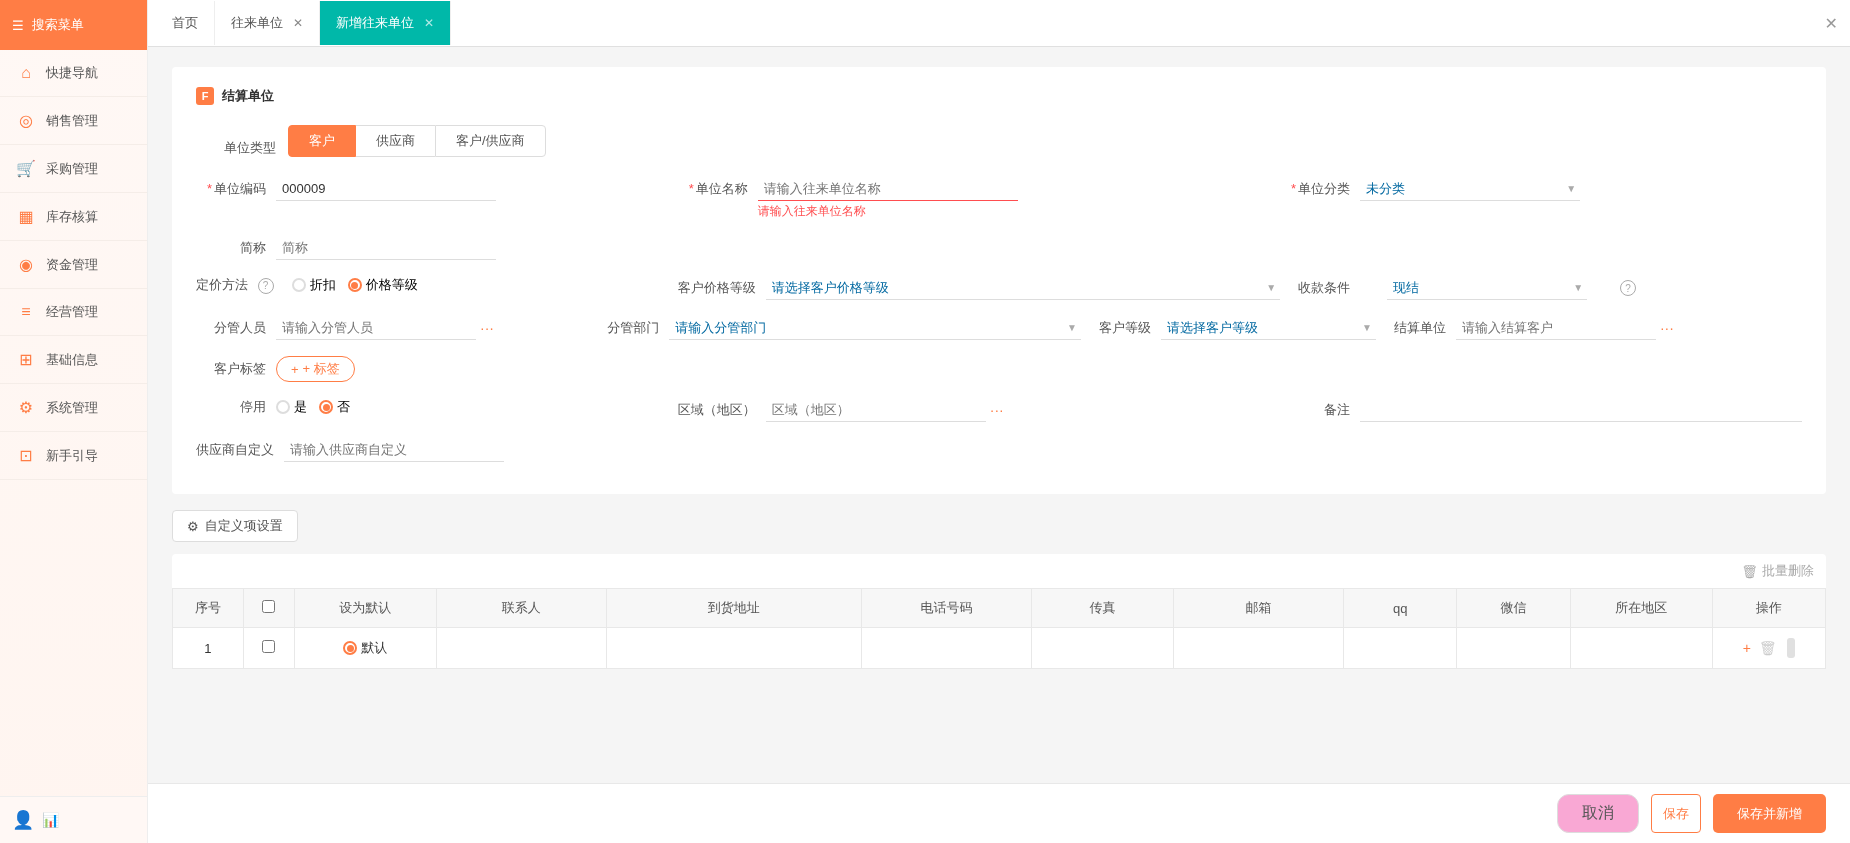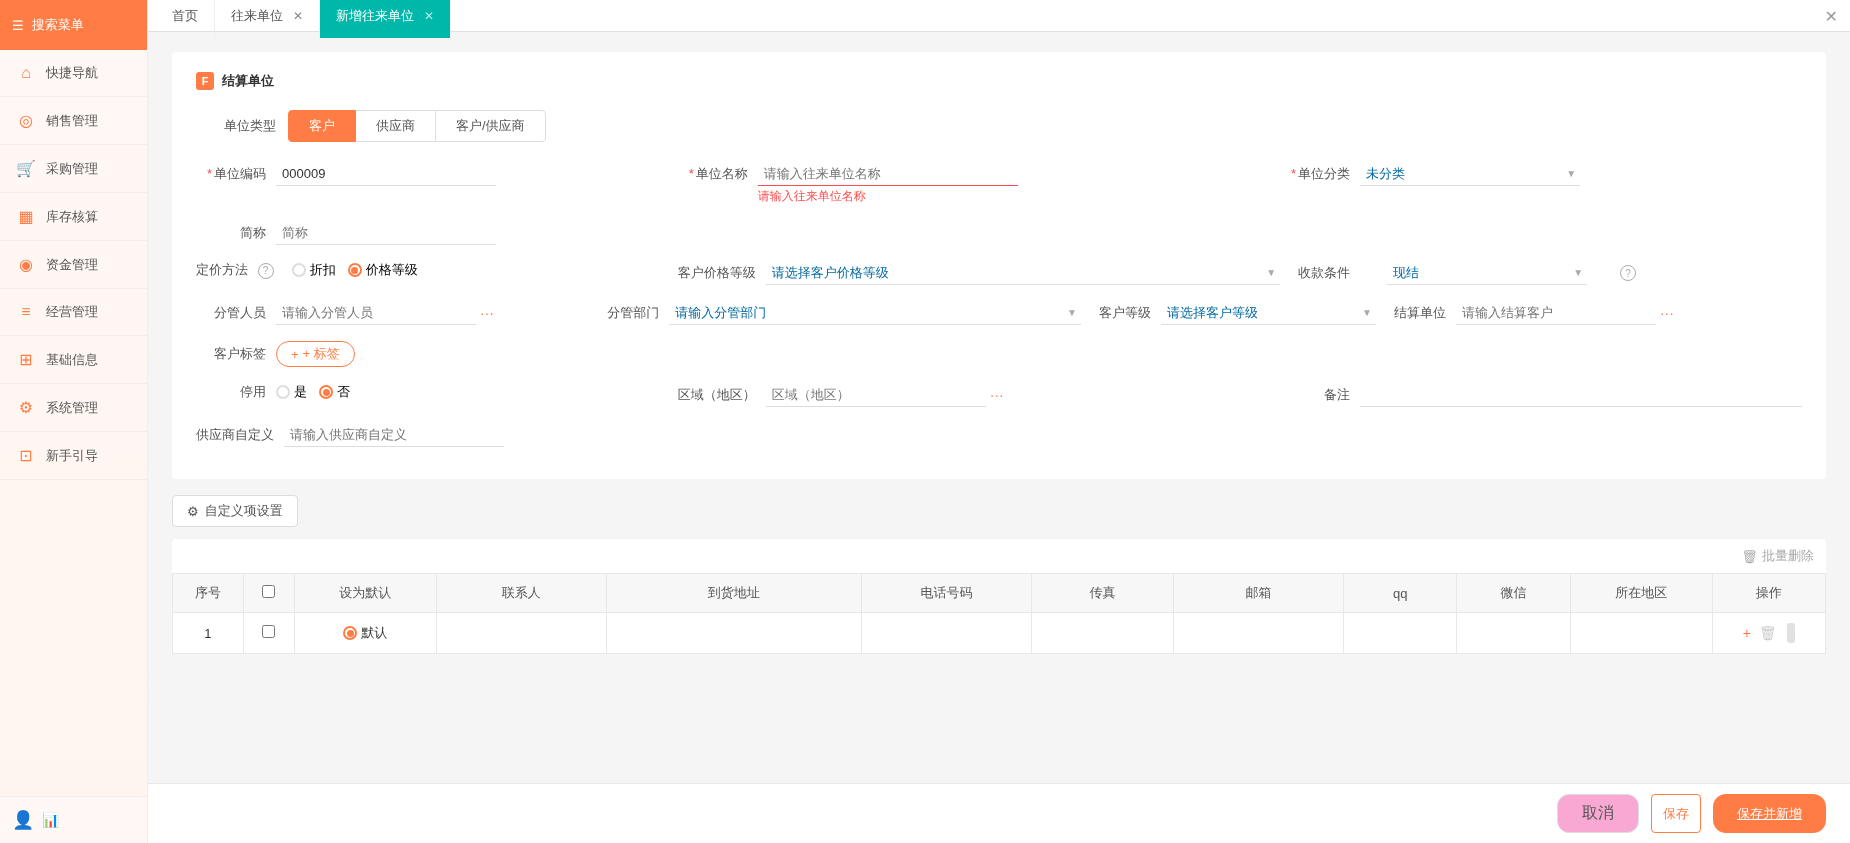--- a/index.html
+++ b/index.html
@@ -51,21 +51,21 @@
       flex-direction: column;
       overflow: hidden;
     }
 
     
     .tab-bar {
       background: #fff;
       display: flex;
       align-items: center;
       border-bottom: 1px solid #e0e0e0;
-      height: 32px;
+      height: 47px;
       padding: 0 8px;
       position: relative;
     }
     .tab {
       display: flex;
       align-items: center;
       padding: 0 16px;
       height: 44px;
       cursor: pointer;
       color: #555;
@@ -126,21 +126,21 @@
     .form-card {
       background: white;
       border-radius: 4px;
       padding: 20px 24px 16px;
       margin-bottom: 16px;
     }
 
     
     .unit-type-row {
       display: flex;
-      align-items: center;
+      align-items: flex-end;
       margin-bottom: 20px;
     }
     .unit-type-label {
       width: 80px;
       text-align: right;
       margin-right: 12px;
       color: #555;
     }
     .type-btn {
       padding: 6px 20px;
@@ -388,24 +388,23 @@
       border: 1px solid #ff7d45;
       border-radius: 4px;
       cursor: pointer;
       font-size: 13px;
     }
     .btn-save-new {
       padding: 8px 24px;
       border: none;
       background: #ff7d45;
       color: white;
-      border-radius: 13px;
+      border-radius: 5px;
       cursor: pointer;
       font-size: 13px;
-      text-decoration: underline;
     }
 
     
     .action-icons {
       display: flex;
       align-items: center;
       justify-content: center;
       gap: 8px;
     }
     .action-icon {

